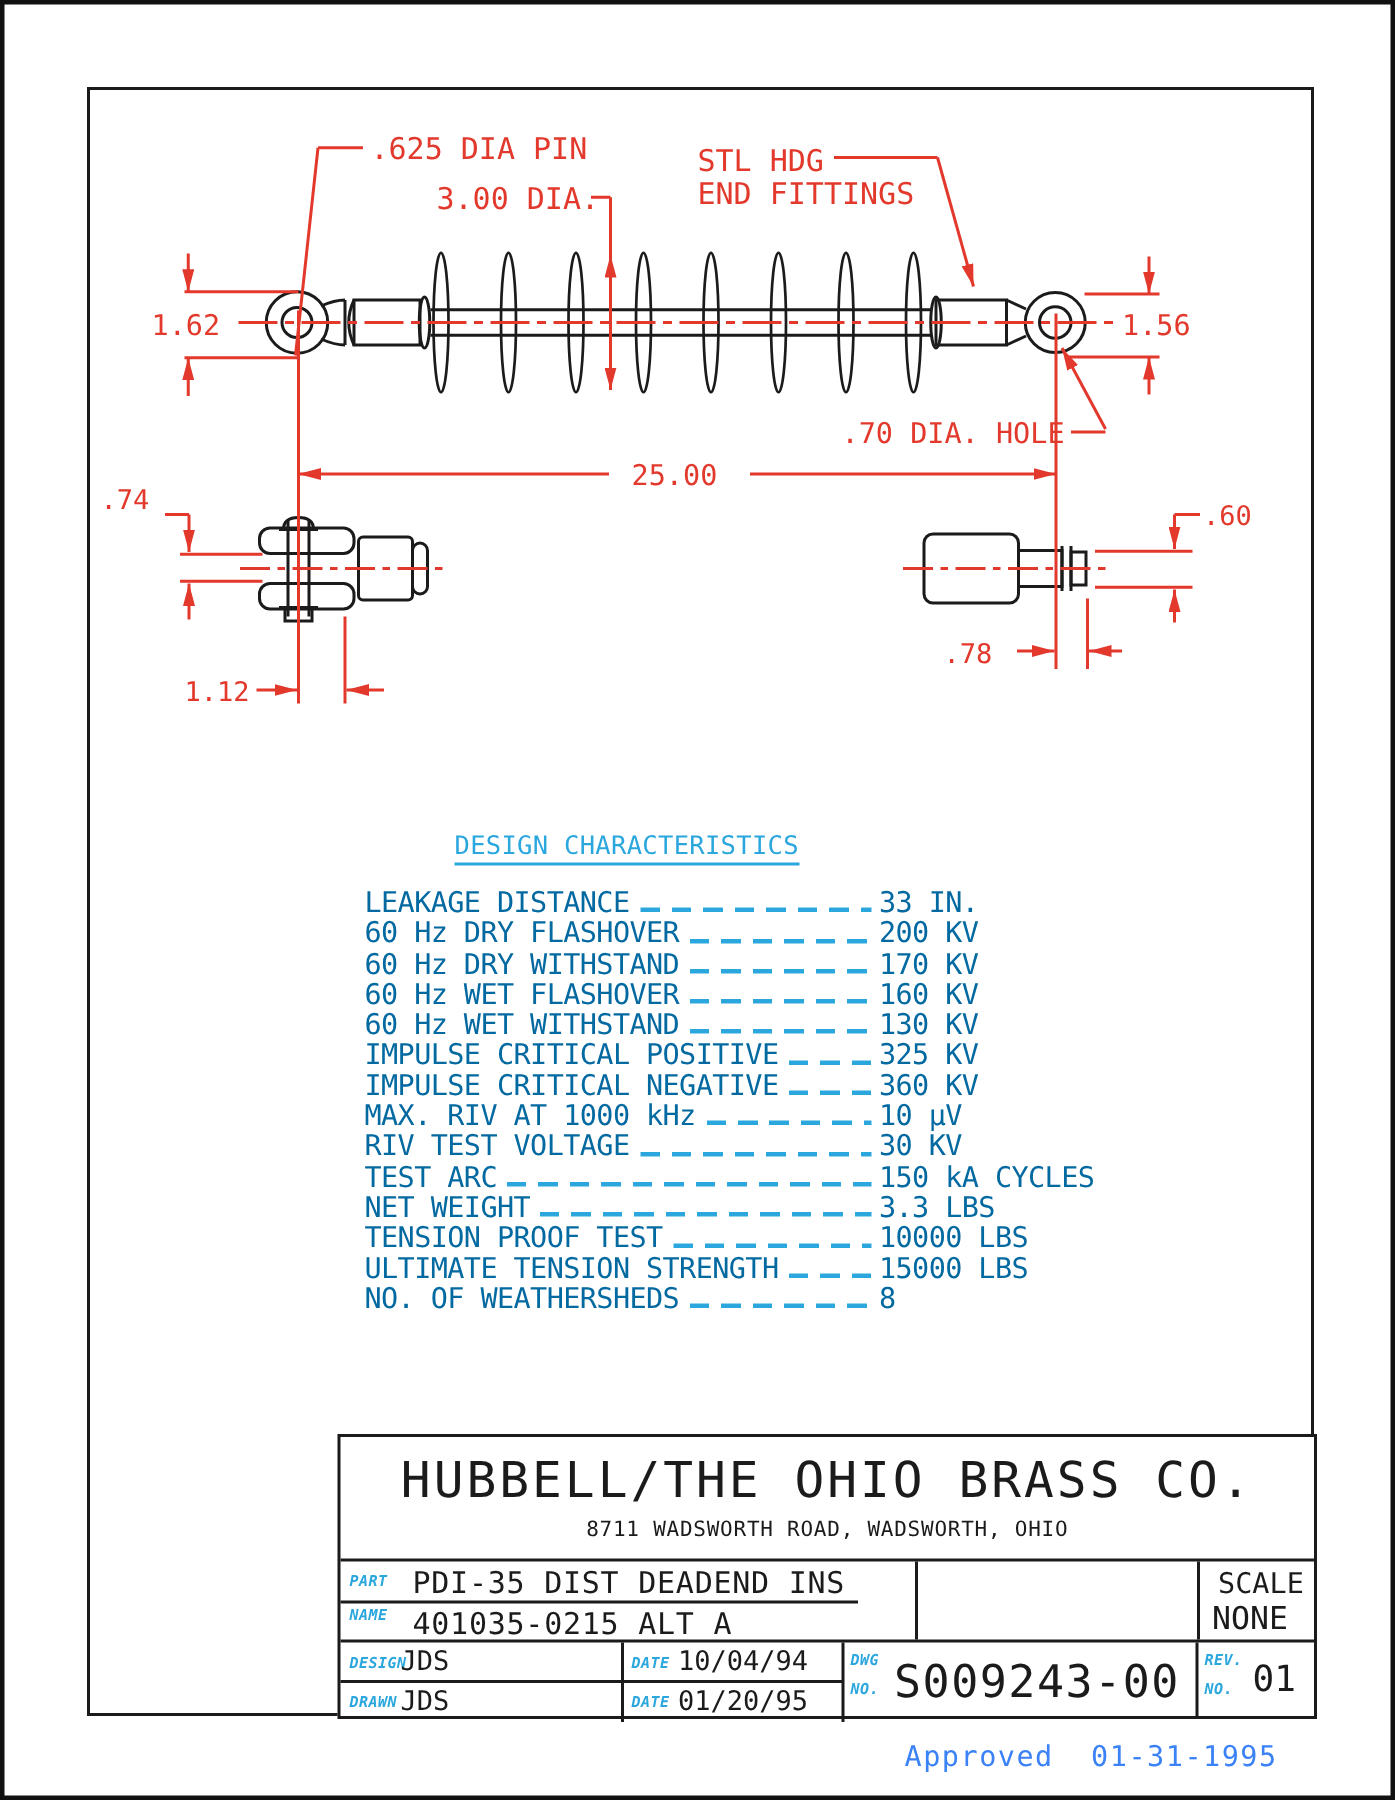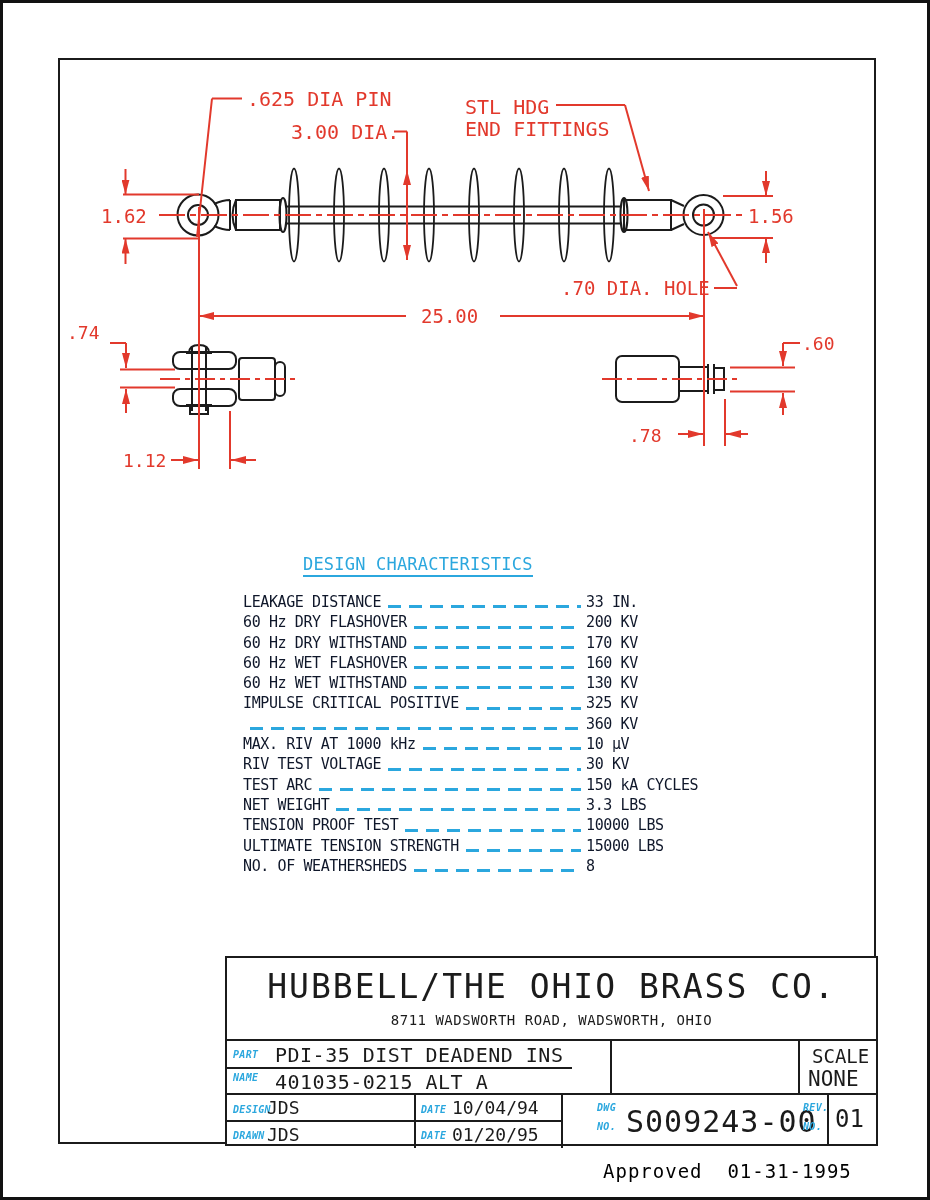--- a/index.html
+++ b/index.html
@@ -14,21 +14,21 @@
   }
   svg.draw{position:absolute;left:0;top:0;}
   svg.draw text{font-family:"DejaVu Sans Mono", monospace;fill:#e2392c;}
 
   
   .dc-title{
     position:absolute;left:300px;top:551px;color:#2ba7de;font-size:17px;
     letter-spacing:0.2px;border-bottom:2px solid #2ba7de;padding-bottom:1px;
     white-space:pre;
   }
-  .dc-list{position:absolute;left:240px;top:589px;color:#0f172a;font-size:15px;letter-spacing:-0.4px;}
+  .dc-list{position:absolute;left:240px;top:589px;color:#0369a1;font-size:19px;letter-spacing:-0.4px;}
   .dc-row{display:flex;height:20.3px;line-height:20.3px;align-items:stretch;}
   .dc-left{width:343px;display:flex;}
   .dc-label{white-space:pre;}
   .dc-leader{
     flex:1;align-self:flex-end;height:3px;margin:0 5px 4px 7px;
     background:repeating-linear-gradient(90deg,#2ba7de 0 13px,transparent 13px 21px);
   }
   .dc-value{white-space:pre;}
 
   
@@ -48,26 +48,26 @@
   .lbl{position:absolute;font-size:10px;letter-spacing:0.3px;}
   .tb-scale-lbl{position:absolute;left:12px;top:4px;font-size:19px;}
   .tb-scale-val{position:absolute;left:8px;top:26px;font-size:21px;}
   .tb-r3{position:absolute;left:0;top:137px;right:0;bottom:0;}
   .tb-r3-left{position:absolute;left:0;top:0;bottom:0;width:336px;}
   .tb-r3-row{position:relative;height:26px;box-sizing:border-box;}
   .tb-r3-row.first{border-bottom:2px solid #1b1b1b;height:27px;}
   .tb-who{position:absolute;left:0;top:0;bottom:0;width:189px;border-right:2px solid #1b1b1b;box-sizing:border-box;}
   .tb-date{position:absolute;left:189px;top:0;bottom:0;right:0;border-right:2px solid #1b1b1b;box-sizing:border-box;}
   .tb-val18{position:absolute;left:40px;top:2px;font-size:18px;white-space:pre;}
-  .tb-dwg{position:absolute;left:336px;top:0;bottom:0;width:236px;border-right:2px solid #1b1b1b;box-sizing:border-box;margin-left:30px;}
+  .tb-dwg{position:absolute;left:336px;top:0;bottom:0;width:236px;border-right:2px solid #1b1b1b;box-sizing:border-box;}
   .tb-dwg-val{position:absolute;left:33px;top:9px;font-size:30px;letter-spacing:1px;white-space:pre;}
   .tb-rev{position:absolute;left:572px;top:0;bottom:0;right:0;}
   .tb-rev-val{position:absolute;left:36px;top:10px;font-size:24px;}
   .approved{
-    position:absolute;left:600px;top:1157px;font-size:19px;color:#000000;
+    position:absolute;left:600px;top:1157px;font-size:19px;color:#3b82f6;
     letter-spacing:1px;white-space:pre;
   }
 </style>
 </head>
 <body>
 
 <div class="page">
   <div class="frame"></div>
 
   <svg class="draw" width="930" height="520" viewBox="0 0 930 520">
@@ -227,20 +227,21 @@
       </div>
     <div class="dc-row">
         <div class="dc-left">
           <span class="dc-label">IMPULSE CRITICAL POSITIVE</span>
           <span class="dc-leader"></span>
         </div>
         <span class="dc-value">325 KV</span>
       </div>
     <div class="dc-row">
         <div class="dc-left">
+          <span class="dc-label">IMPULSE CRITICAL NEGATIVE</span>
           <span class="dc-leader"></span>
         </div>
         <span class="dc-value">360 KV</span>
       </div>
     <div class="dc-row">
         <div class="dc-left">
           <span class="dc-label">MAX. RIV AT 1000 kHz</span>
           <span class="dc-leader"></span>
         </div>
         <span class="dc-value">10 µV</span>

